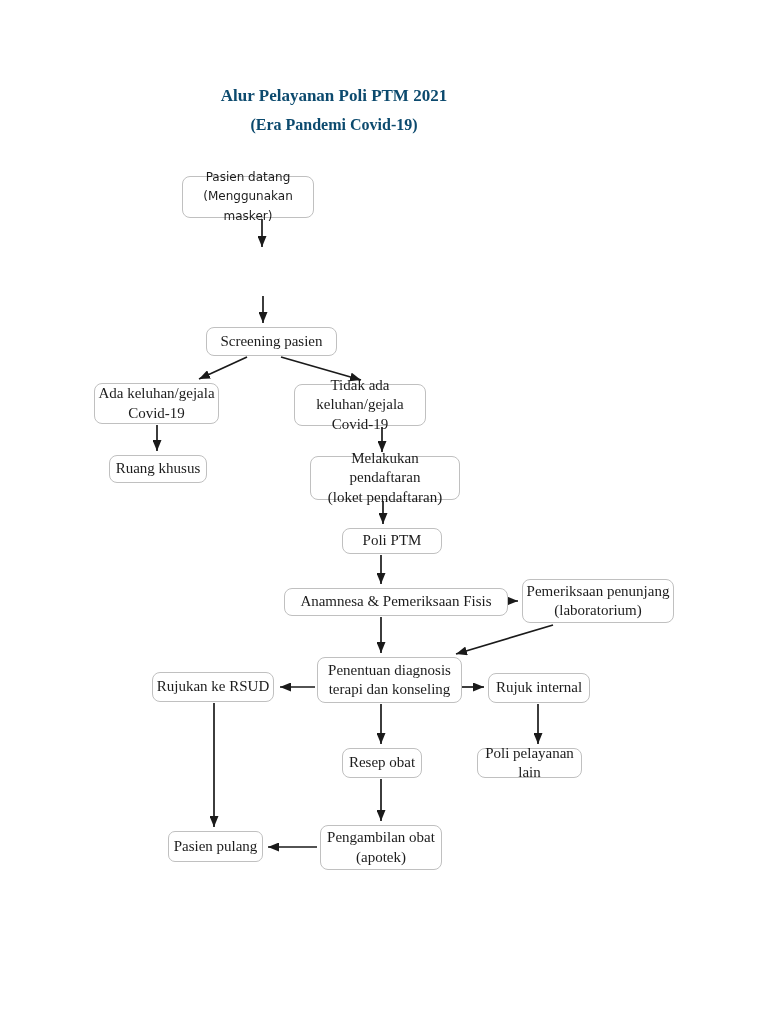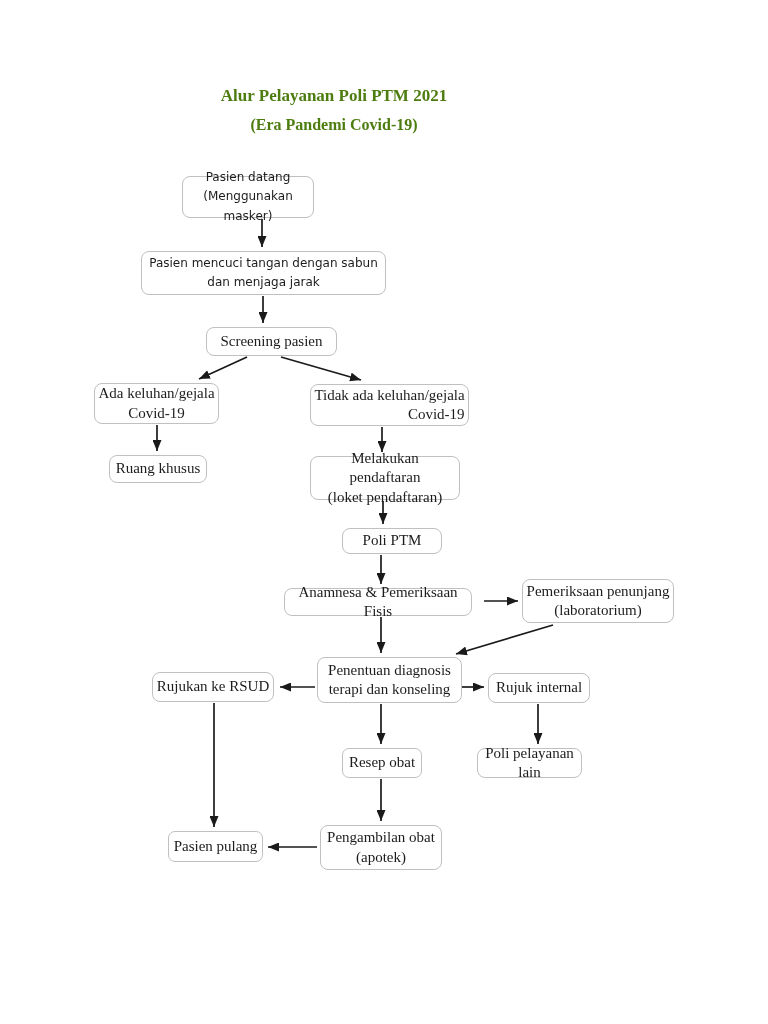--- a/index.html
+++ b/index.html
@@ -9,21 +9,21 @@
     height: 1024px;
     background: #ffffff;
     overflow: hidden;
   }
   .title-block {
     position: absolute;
     top: 86px;
     left: 0;
     width: 668px;
     text-align: center;
-    color: #4d7c0f;
+    color: #0c4a6e;
     font-family: "Liberation Serif", serif;
     font-weight: bold;
   }
   .title-line1 { font-size: 17px; line-height: 20px; }
   .title-line2 { font-size: 16px; line-height: 20px; margin-top: 9px; }
   .arrows {
     position: absolute;
     top: 0; left: 0;
     width: 768px; height: 1024px;
     pointer-events: none;
@@ -42,30 +42,30 @@
     color: #1c1c1c;
     padding: 2px 3px;
   }
   .serif { font-family: "Liberation Serif", serif; font-size: 15px; line-height: 1.3; }
   .sans  { font-family: "DejaVu Sans", sans-serif; font-size: 12px; line-height: 1.6; }
 
   .n1  { left:182px; top:176px; width:132px; height:42px; }
   .n2  { left:141px; top:251px; width:245px; height:44px; }
   .n3  { left:206px; top:327px; width:131px; height:29px; }
   .n4  { left:94px;  top:383px; width:125px; height:41px; }
-  .n5  { left:310px; top:384px; width:159px; height:42px;text-align:right; }
+  .n5  { left:294px; top:384px; width:132px; height:42px; }
   .n6  { left:109px; top:455px; width:98px;  height:28px; }
   .n7  { left:310px; top:456px; width:150px; height:44px; }
   .n8  { left:342px; top:528px; width:100px;  height:26px; }
-  .n9  { left:284px; top:588px; width:188px; height:28px; }
+  .n9  { left:284px; top:588px; width:224px; height:28px; }
   .n10 { left:522px; top:579px; width:152px; height:44px; }
   .n11 { left:317px; top:657px; width:145px; height:46px; }
   .n12 { left:152px; top:672px; width:122px; height:30px; }
   .n13 { left:488px; top:673px; width:102px; height:30px; }
-  .n14 { left:342px; top:748px; width:80px;  height:30px;border-radius:7px; }
+  .n14 { left:342px; top:748px; width:80px;  height:30px; }
   .n15 { left:477px; top:748px; width:105px; height:30px; }
   .n16 { left:320px; top:825px; width:122px; height:45px; }
   .n17 { left:168px; top:831px; width:95px;  height:31px;border-radius:7px; }
 </style>
 </head>
 <body>
 
 <div class="page">
 
   <div class="title-block">
@@ -94,22 +94,20 @@
     <line x1="452" y1="687" x2="484" y2="687" stroke="#1a1a1a" stroke-width="1.7" marker-end="url(#ah)"></line>
     <line x1="381" y1="704" x2="381" y2="744" stroke="#1a1a1a" stroke-width="1.7" marker-end="url(#ah)"></line>
     <line x1="538" y1="704" x2="538" y2="744" stroke="#1a1a1a" stroke-width="1.7" marker-end="url(#ah)"></line>
     <line x1="381" y1="779" x2="381" y2="821" stroke="#1a1a1a" stroke-width="1.7" marker-end="url(#ah)"></line>
     <line x1="214" y1="703" x2="214" y2="827" stroke="#1a1a1a" stroke-width="1.7" marker-end="url(#ah)"></line>
     <line x1="317" y1="847" x2="268" y2="847" stroke="#1a1a1a" stroke-width="1.7" marker-end="url(#ah)"></line>
   </svg>
 
   <div class="node sans n1">Pasien datang
 (Menggunakan masker)</div>
-  <div class="node sans n2">Pasien mencuci tangan dengan sabun
-dan menjaga jarak</div>
   <div class="node serif n3">Screening pasien</div>
   <div class="node serif n4">Ada keluhan/gejala
 Covid-19</div>
   <div class="node serif n5">Tidak ada keluhan/gejala
 Covid-19</div>
   <div class="node serif n6">Ruang khusus</div>
   <div class="node serif n7">Melakukan pendaftaran
 (loket pendaftaran)</div>
   <div class="node serif n8">Poli PTM</div>
   <div class="node serif n9">Anamnesa &amp; Pemeriksaan Fisis</div>

